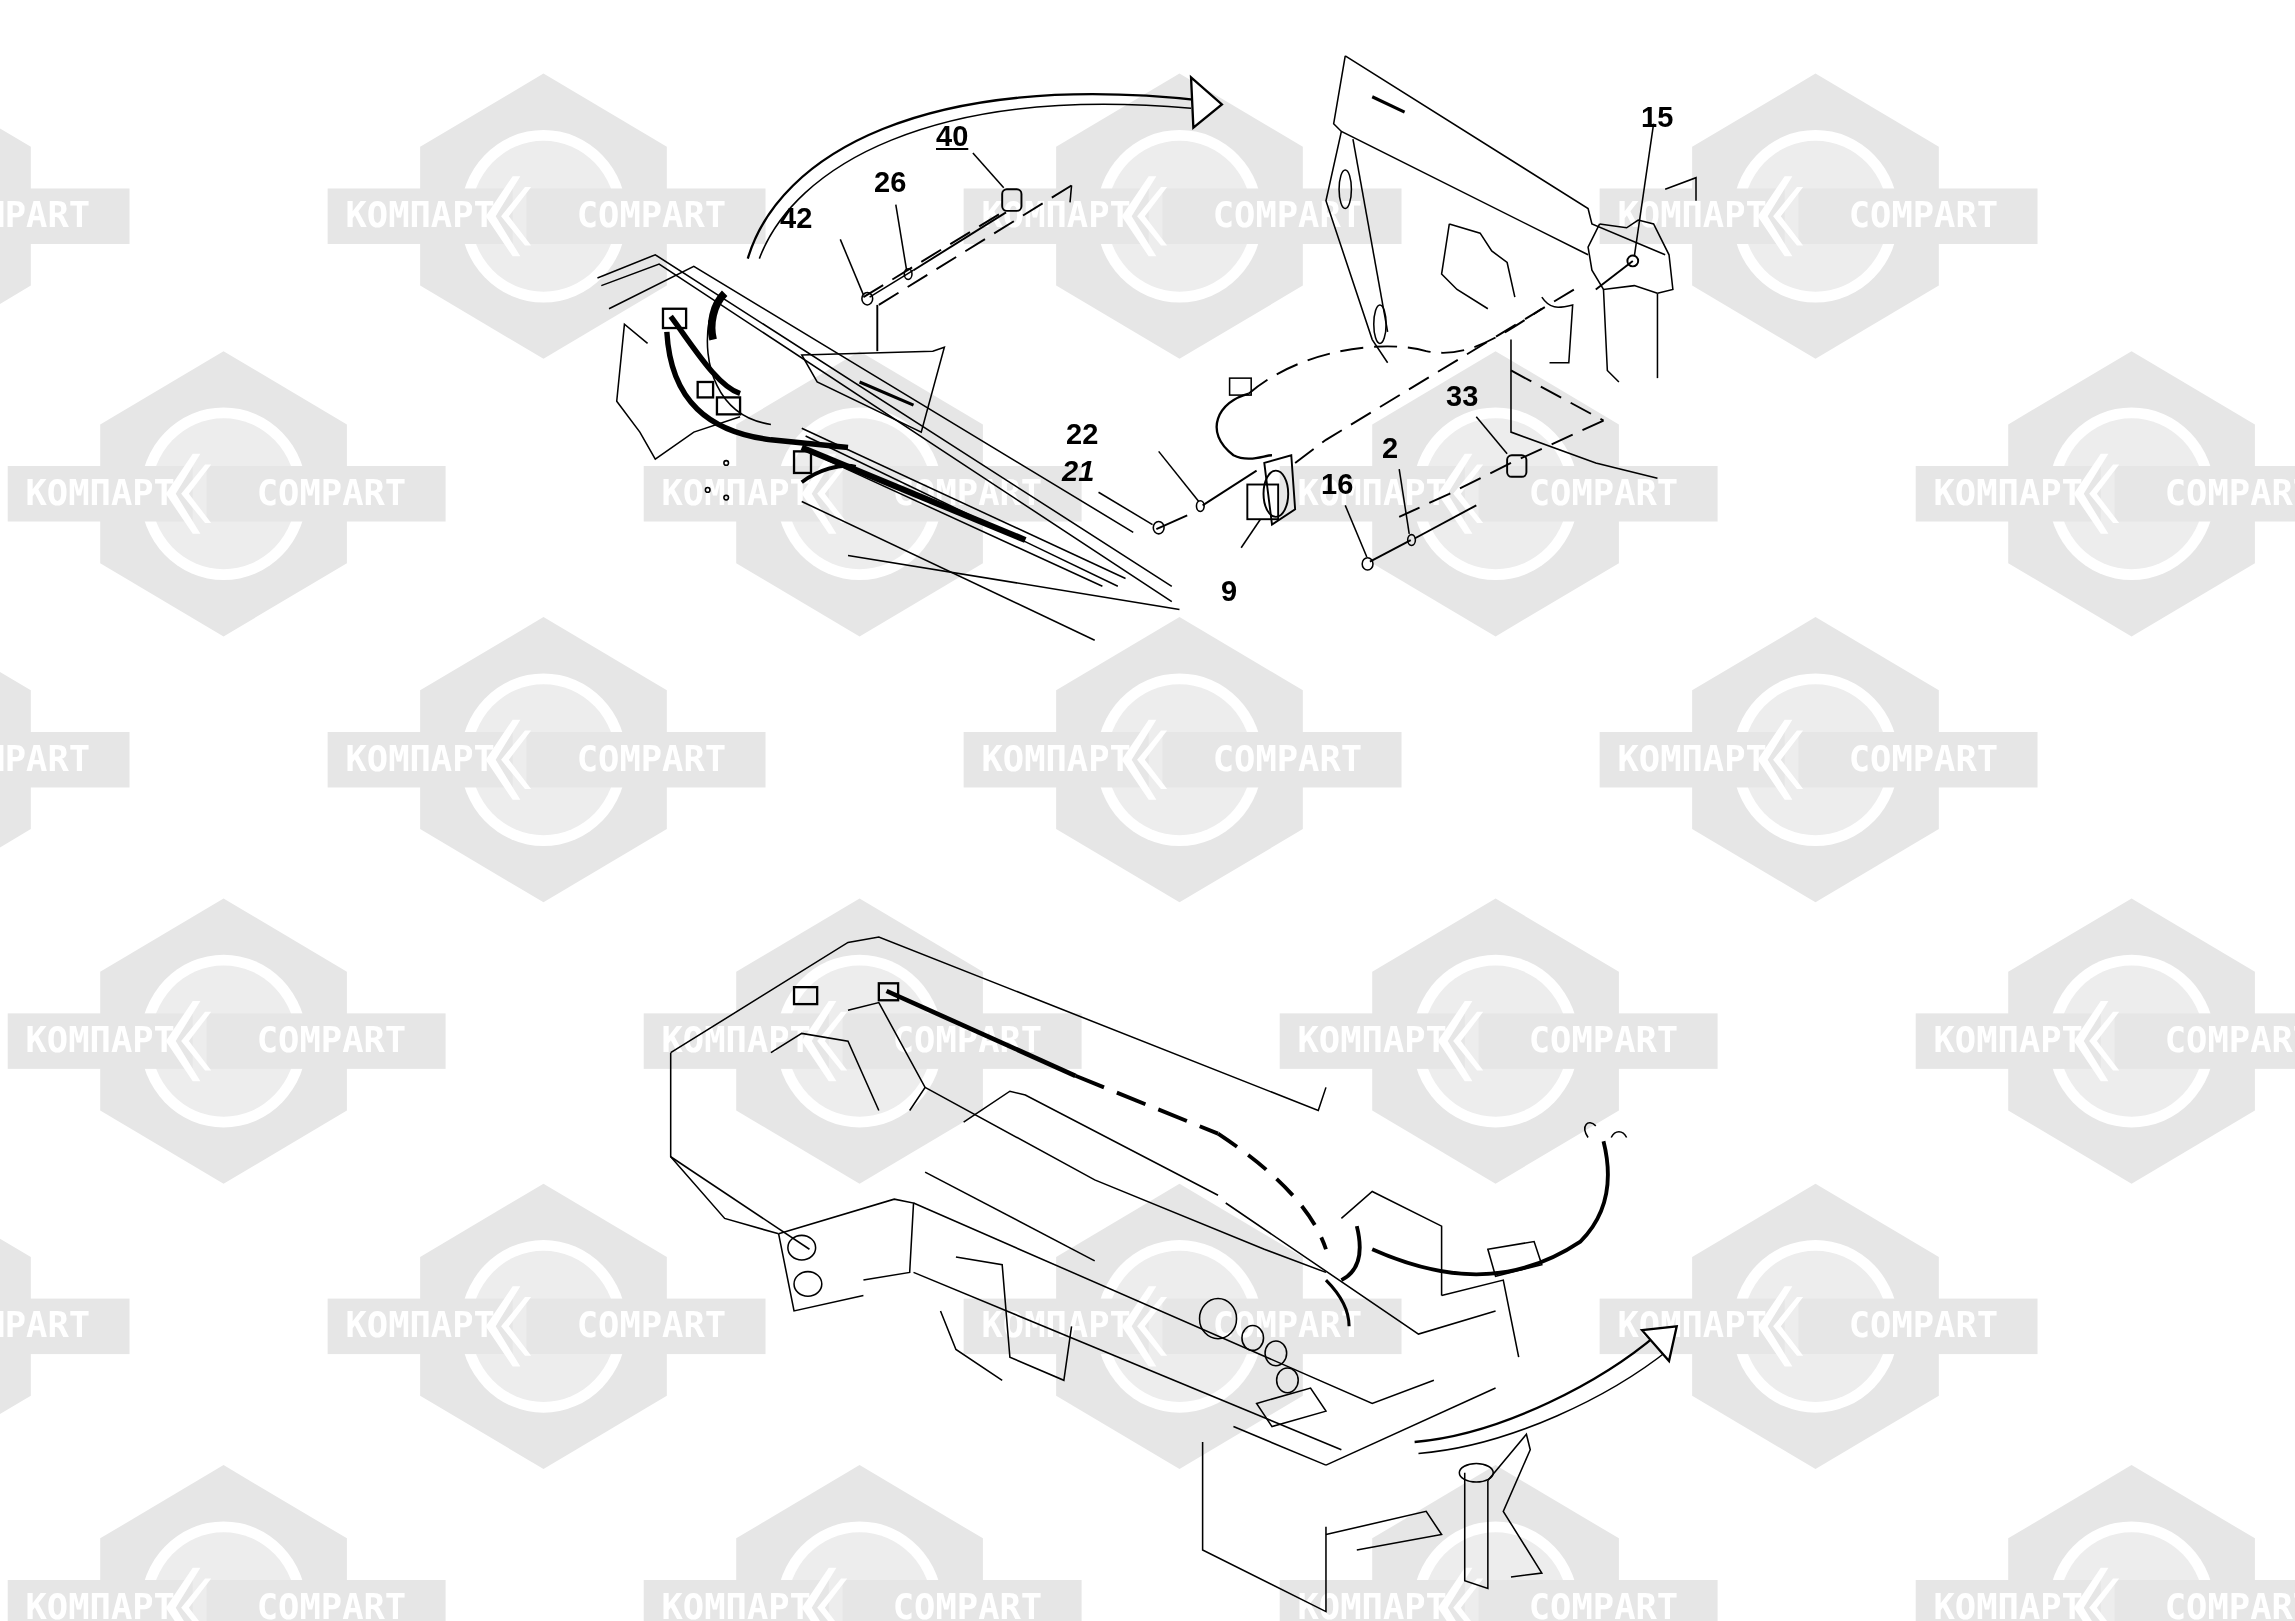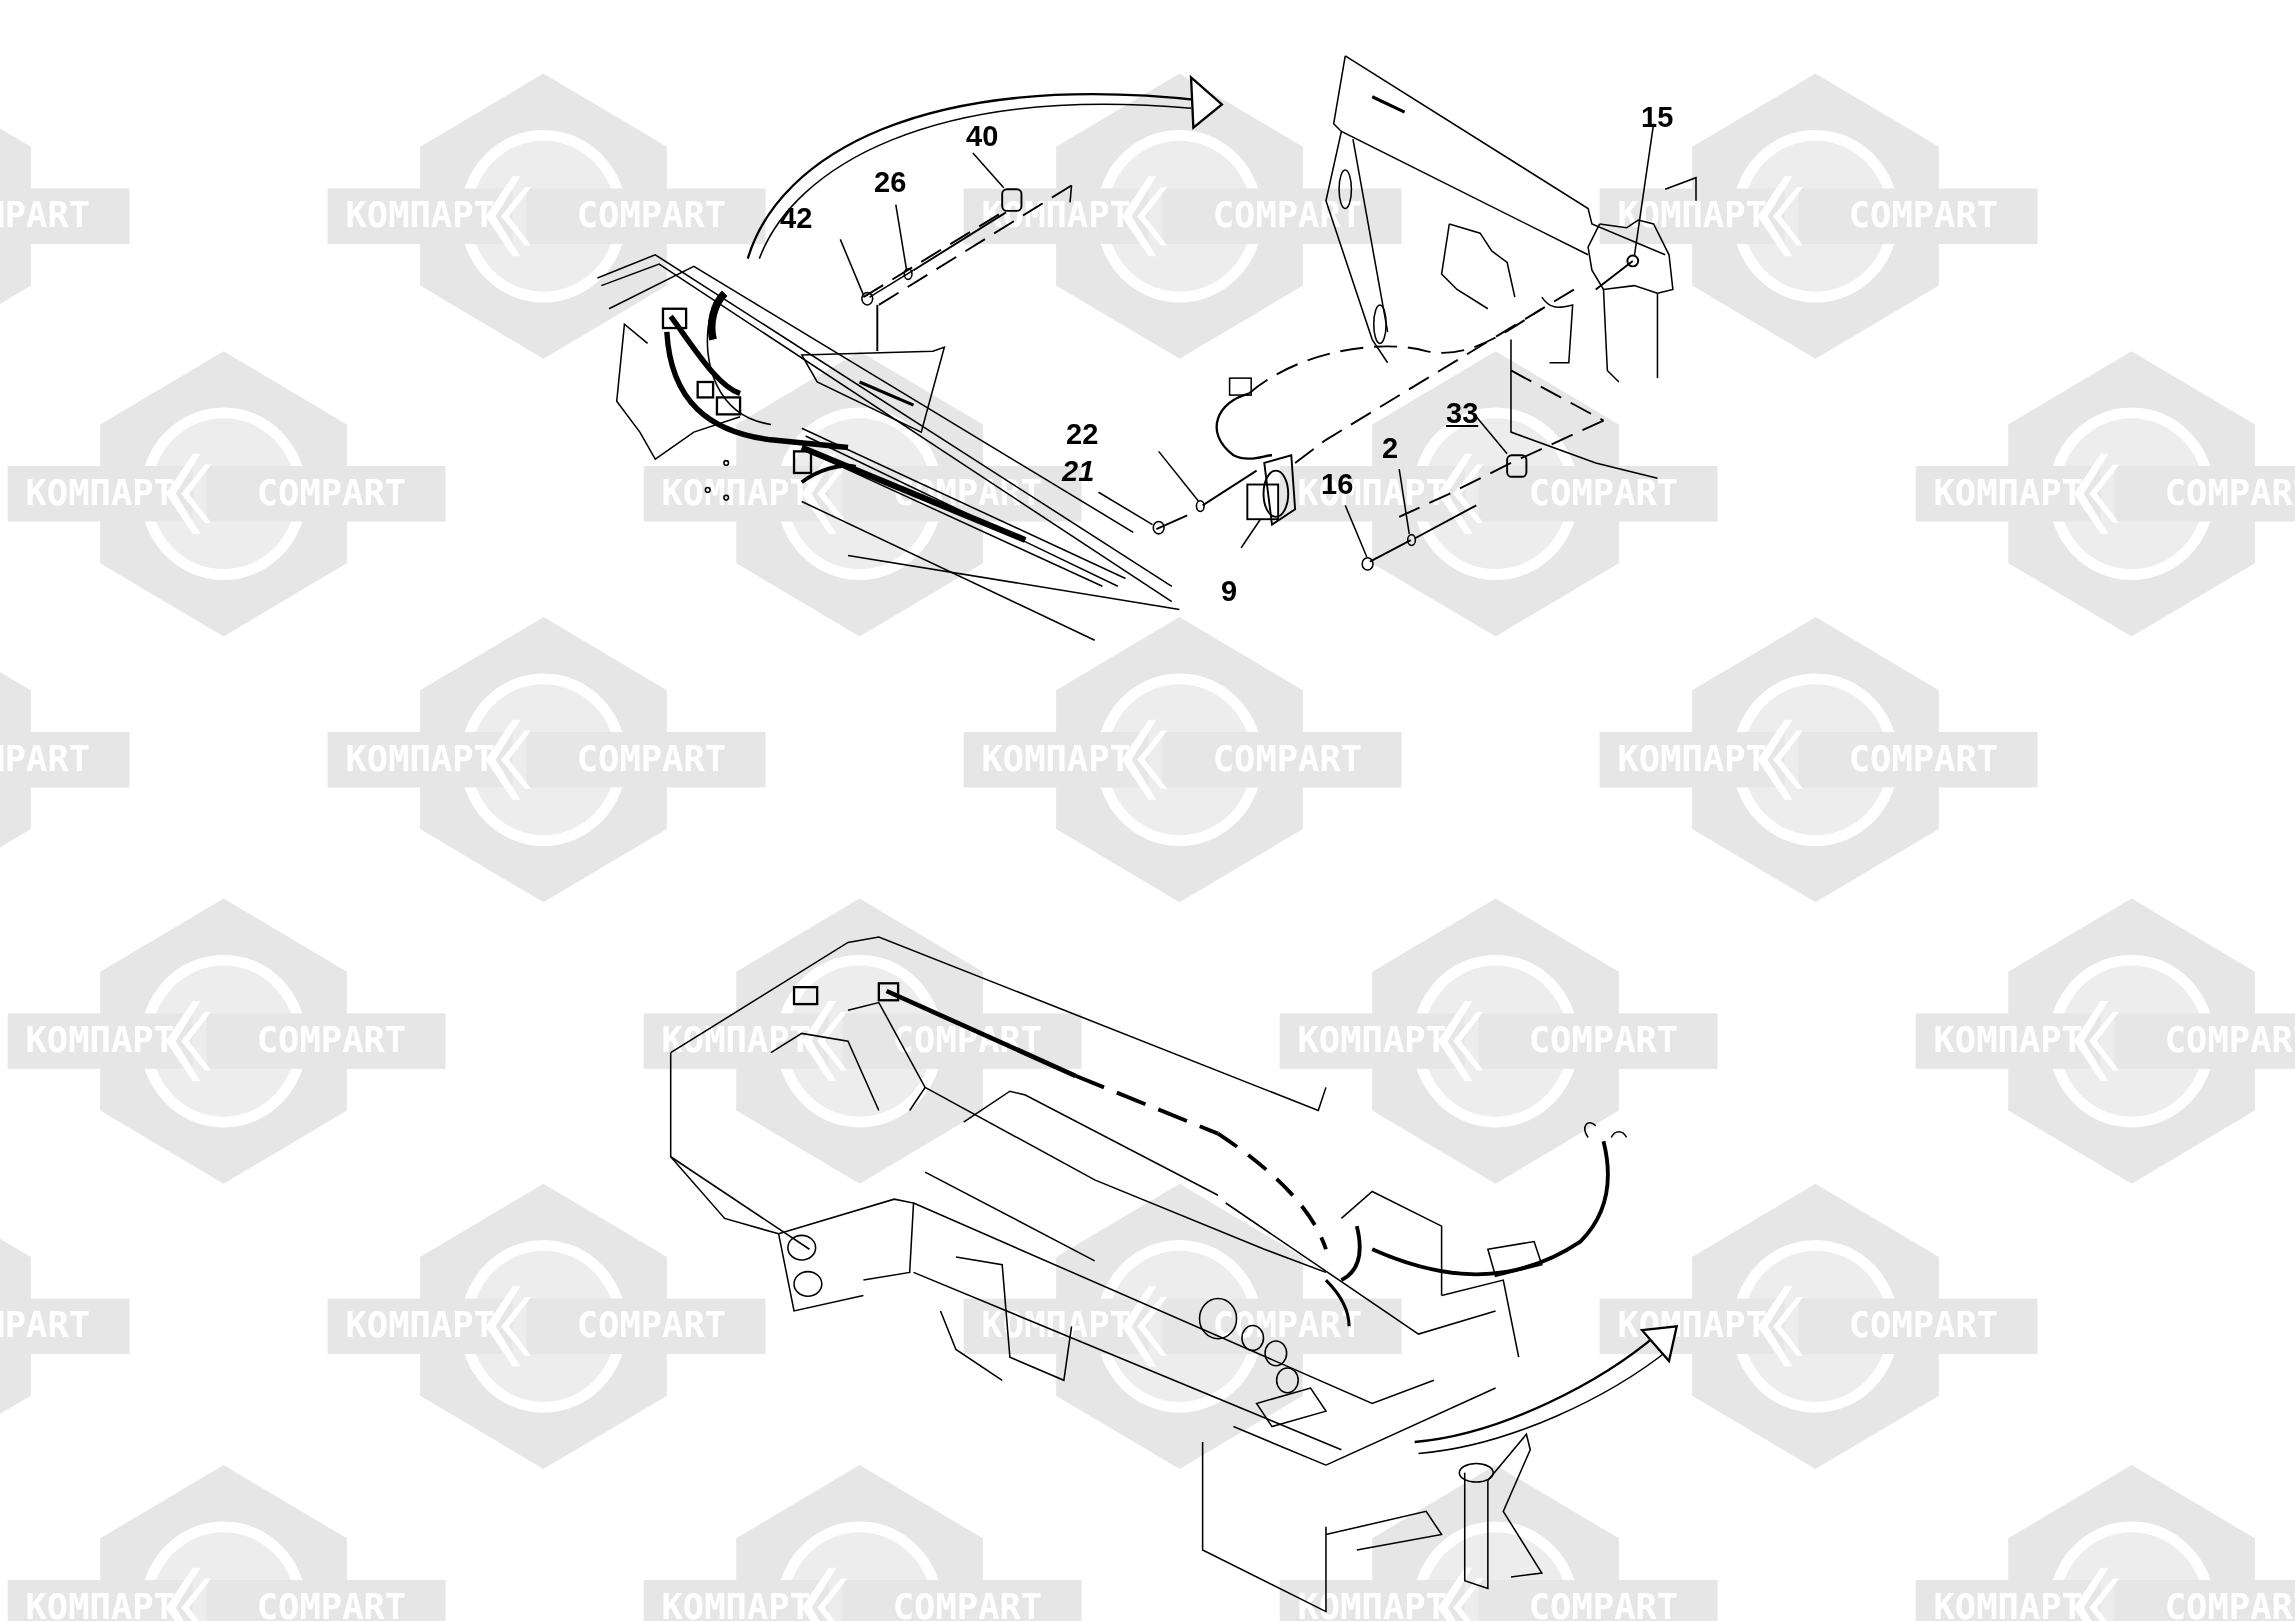--- a/index.html
+++ b/index.html
@@ -456,24 +456,24 @@
     <path d="M2060,1475 C2050,1460 2060,1450 2070,1460"></path>
     <path d="M2090,1475 C2095,1465 2105,1465 2110,1475"></path>
 
     <path d="M1835,1870 C1950,1860 2080,1790 2150,1730" stroke-width="3"></path>
     <path d="M1840,1885 C1960,1875 2090,1810 2165,1750" stroke-width="2"></path>
     <polygon points="2130,1725 2175,1720 2165,1765" fill="#fff" stroke-width="3"></polygon>
   </g>
 </svg>
 
 <div id="callouts">
-  <div class="callout" style="left:966px;top:122px;">40</div>
+  <div class="callout" style="left:936px;top:122px;text-decoration:underline;">40</div>
   <div class="callout" style="left:874px;top:168px;">26</div>
   <div class="callout" style="left:780px;top:204px;">42</div>
   <div class="callout" style="left:1641px;top:103px;">15</div>
   <div class="callout" style="left:1066px;top:420px;">22</div>
   <div class="callout" style="left:1062px;top:457px;font-style:italic;">21</div>
-  <div class="callout" style="left:1446px;top:399px;text-decoration:underline;">33</div>
+  <div class="callout" style="left:1446px;top:382px;">33</div>
   <div class="callout" style="left:1382px;top:434px;">2</div>
   <div class="callout" style="left:1321px;top:470px;">16</div>
   <div class="callout" style="left:1221px;top:577px;">9</div>
 </div>
 
 
 </body></html>

